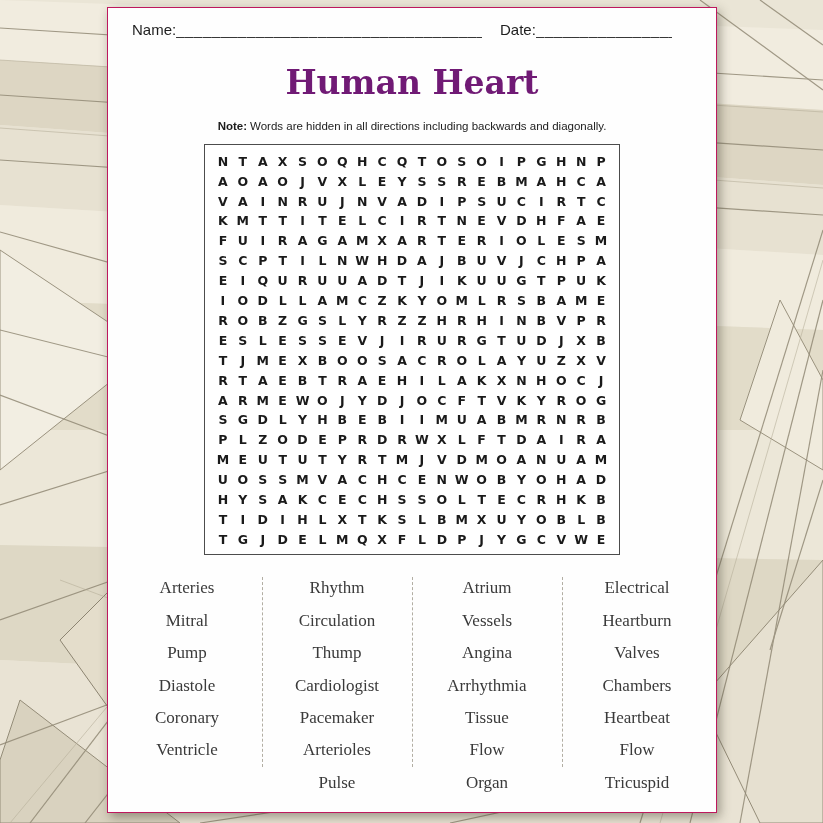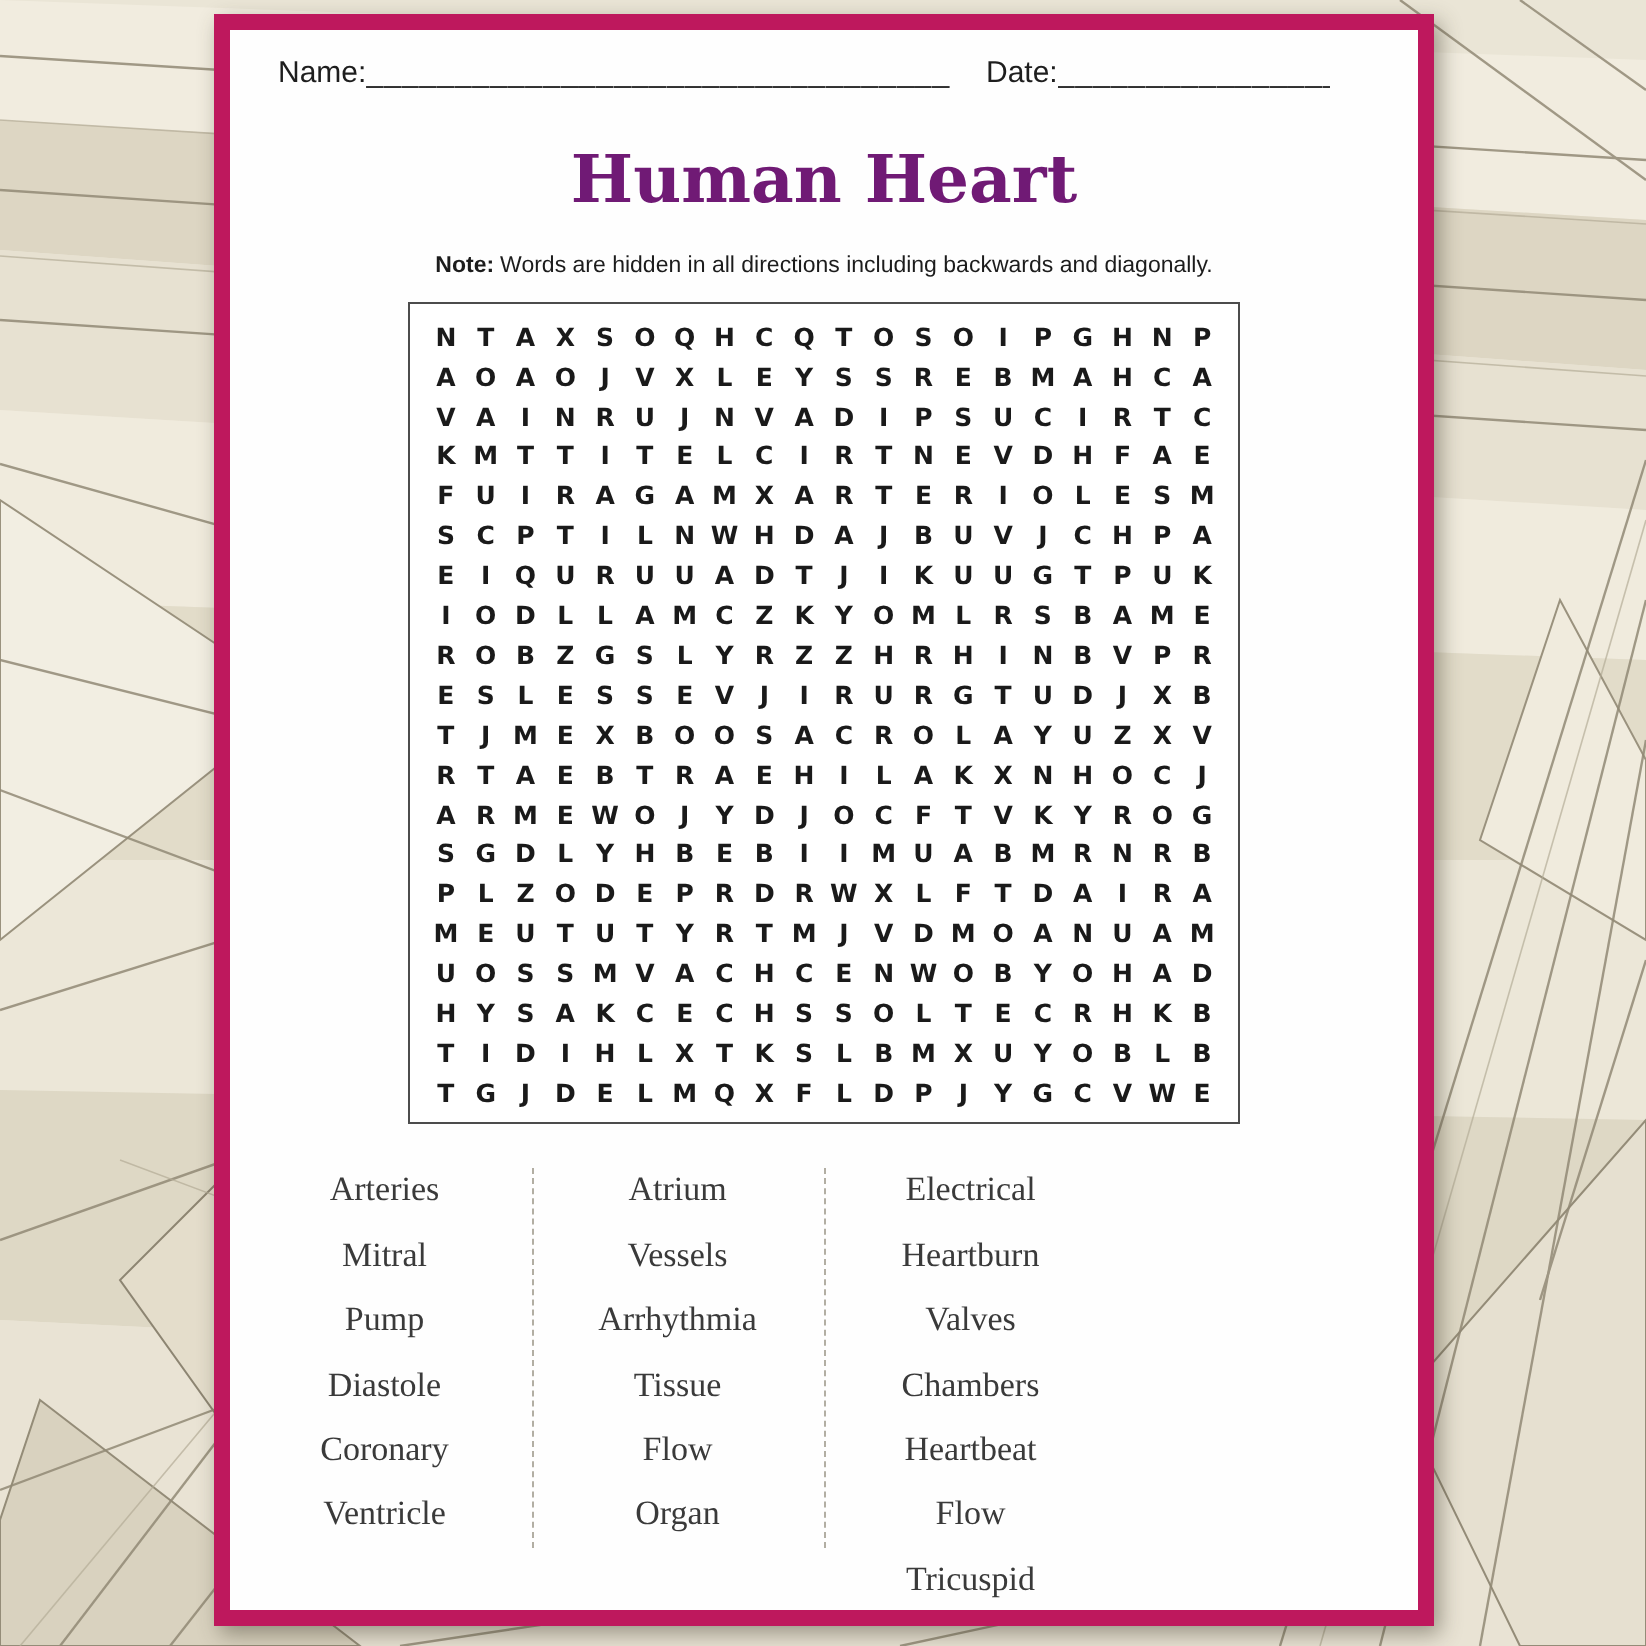--- a/index.html
+++ b/index.html
@@ -17,21 +17,21 @@
     width: 823px; height: 823px;
     z-index: 0;
   }
   .page {
     position: absolute;
     left: 107px;
     top: 7px;
     width: 610px;
     height: 806px;
     background: #fefefe;
-    border: 8px solid #be185d;
+    border: 1px solid #be185d;
     box-sizing: border-box;
     box-shadow: 3px 4px 10px rgba(60,55,40,0.45);
     z-index: 1;
     padding-top: 13px;
   }
   
   .header-row {
     display: flex;
     margin: 0 44px 0 24px;
     align-items: baseline;
@@ -595,22 +595,32 @@
   <div class="word-list">
       <div class="word-col">
         <div class="word">Arteries</div>
         <div class="word">Mitral</div>
         <div class="word">Pump</div>
         <div class="word">Diastole</div>
         <div class="word">Coronary</div>
         <div class="word">Ventricle</div>
       </div>
       <div class="word-col divided">
+        <div class="word">Rhythm</div>
+        <div class="word">Circulation</div>
+        <div class="word">Thump</div>
+        <div class="word">Cardiologist</div>
+        <div class="word">Pacemaker</div>
+        <div class="word">Arterioles</div>
+        <div class="word">Pulse</div>
+      </div>
+      <div class="word-col divided">
         <div class="word">Atrium</div>
         <div class="word">Vessels</div>
+        <div class="word">Angina</div>
         <div class="word">Arrhythmia</div>
         <div class="word">Tissue</div>
         <div class="word">Flow</div>
         <div class="word">Organ</div>
       </div>
       <div class="word-col divided">
         <div class="word">Electrical</div>
         <div class="word">Heartburn</div>
         <div class="word">Valves</div>
         <div class="word">Chambers</div>

